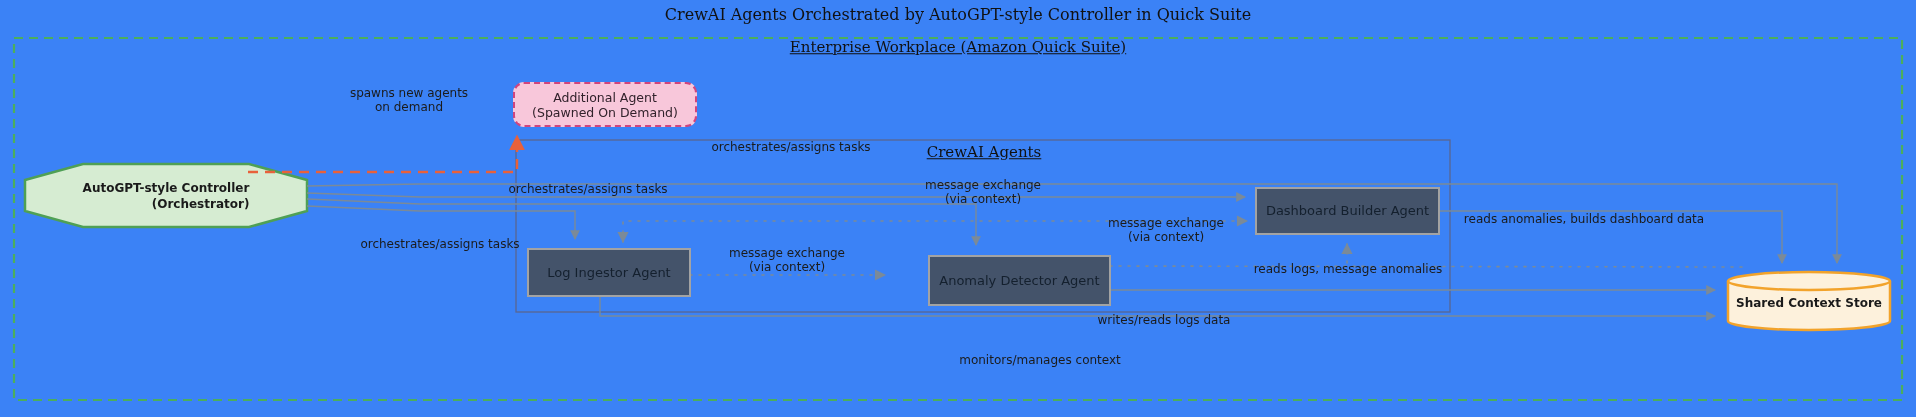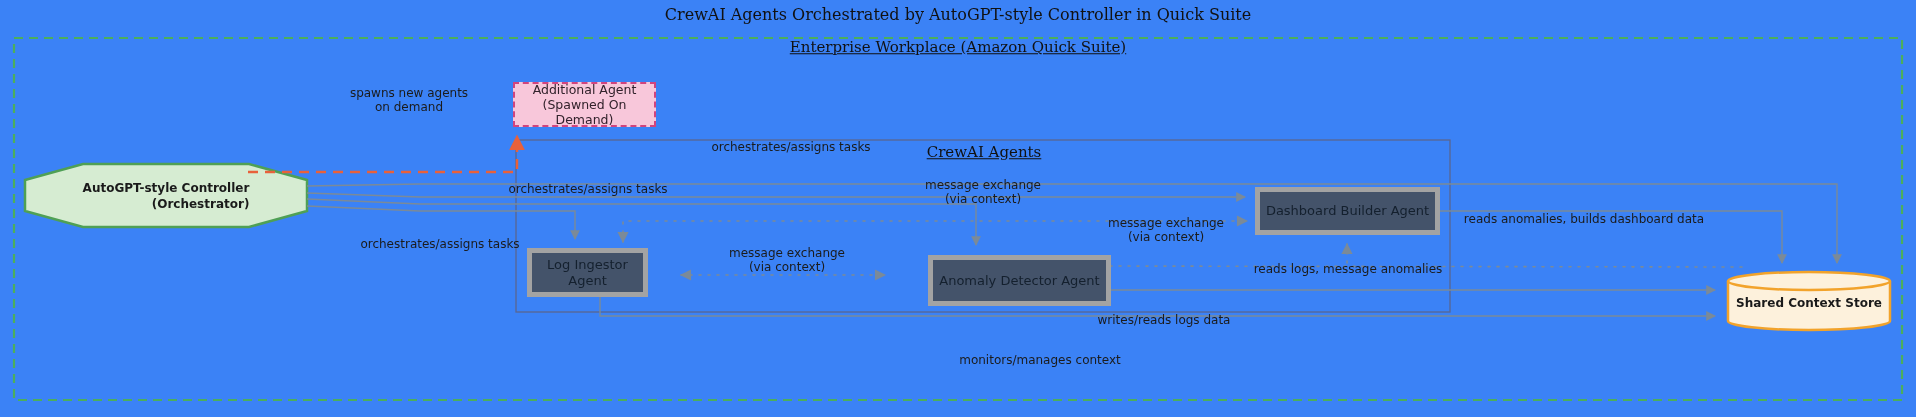--- a/index.html
+++ b/index.html
@@ -6,21 +6,21 @@
   #canvas{position:relative;width:1916px;height:417px;background:#3b82f6;overflow:hidden;
           font-family:"DejaVu Sans","Liberation Sans",sans-serif;}
   #edges{position:absolute;left:0;top:0;z-index:1;}
   .lbl{position:absolute;transform:translate(-50%,-50%);font-size:12px;line-height:13.5px;
        color:#1b1b1b;text-align:center;white-space:nowrap;z-index:3;}
   .serif{font-family:"DejaVu Serif","Liberation Serif",serif;}
   .title{font-size:16px;color:#111;}
   .cluster-label{font-size:15px;color:#111;text-decoration:underline;}
   .node{position:absolute;z-index:2;box-sizing:border-box;display:flex;flex-direction:column;
         align-items:center;justify-content:center;text-align:center;font-size:13px;line-height:15.5px;}
-  .agent-box{background:#44536a;border:5px solid #a3a3a3;color:#14202e;}
+  .agent-box{background:#44536a;border:2px solid #a3a3a3;color:#14202e;}
   .pink-box{background:#f8c7da;border:2px dashed #d2447e;color:#32222b;font-size:12.5px;line-height:15px;}
   .node-text{position:absolute;transform:translate(-50%,-50%);z-index:3;text-align:right;
              font-size:12px;line-height:16px;color:#1a1a1a;white-space:nowrap;font-weight:bold;}
 </style>
 </head>
 <body>
 
 <div id="canvas">
 
   <svg id="edges" width="1916" height="417" viewBox="0 0 1916 417">
@@ -54,31 +54,31 @@
     <path marker-end="url(#ag)" d="M1742,267 L1086,266" fill="none" stroke="#7b8a98" stroke-width="1.6" stroke-dasharray="2 7" stroke-linecap="round"></path>
     <path marker-end="url(#ag)" d="M1347,263 L1347,244" fill="none" stroke="#7b8a98" stroke-width="1.6" stroke-dasharray="2 7" stroke-linecap="round"></path>
 
     <path marker-end="url(#ao)" d="M248,172 L517,172 L517,136" fill="none" stroke="#e8613b" stroke-width="2.4" stroke-dasharray="10 7"></path>
   </svg>
 
   <div class="lbl serif title" style="left:958px;top:15px;">CrewAI Agents Orchestrated by AutoGPT-style Controller in Quick Suite</div>
   <div class="lbl serif cluster-label" style="left:958px;top:48px;">Enterprise Workplace (Amazon Quick Suite)</div>
   <div class="lbl serif cluster-label" style="left:984px;top:153px;">CrewAI Agents</div>
 
-  <div class="node pink-box" style="left:513px;top:82px;width:143px;height:45px;">
+  <div class="node pink-box" style="left:513px;top:82px;width:184px;height:45px;border-radius:11px;">
     <span>Additional Agent</span>
     <span>(Spawned On Demand)</span>
   </div>
 
   <div class="node-text" style="left:166px;top:196px;">
     <div>AutoGPT-style Controller</div>
     <div>(Orchestrator)</div>
   </div>
 
-  <div class="node agent-box" style="left:527px;top:248px;width:121px;height:49px;">
+  <div class="node agent-box" style="left:527px;top:248px;width:164px;height:49px;">
     <span>Log Ingestor Agent</span>
   </div>
 
   <div class="node agent-box" style="left:892px;top:255px;width:183px;height:51px;margin-left:36px;">
     <span>Anomaly Detector Agent</span>
   </div>
 
   <div class="node agent-box" style="left:1255px;top:187px;width:185px;height:48px;">
     <span>Dashboard Builder Agent</span>
   </div>

